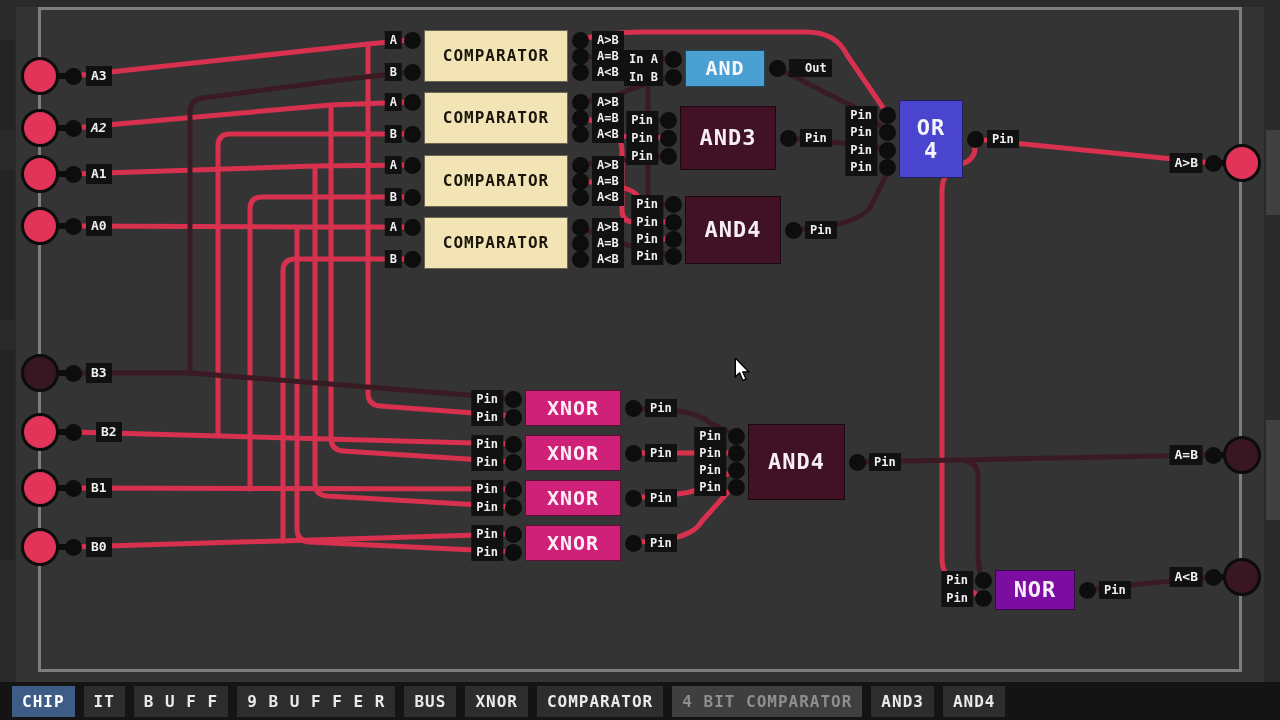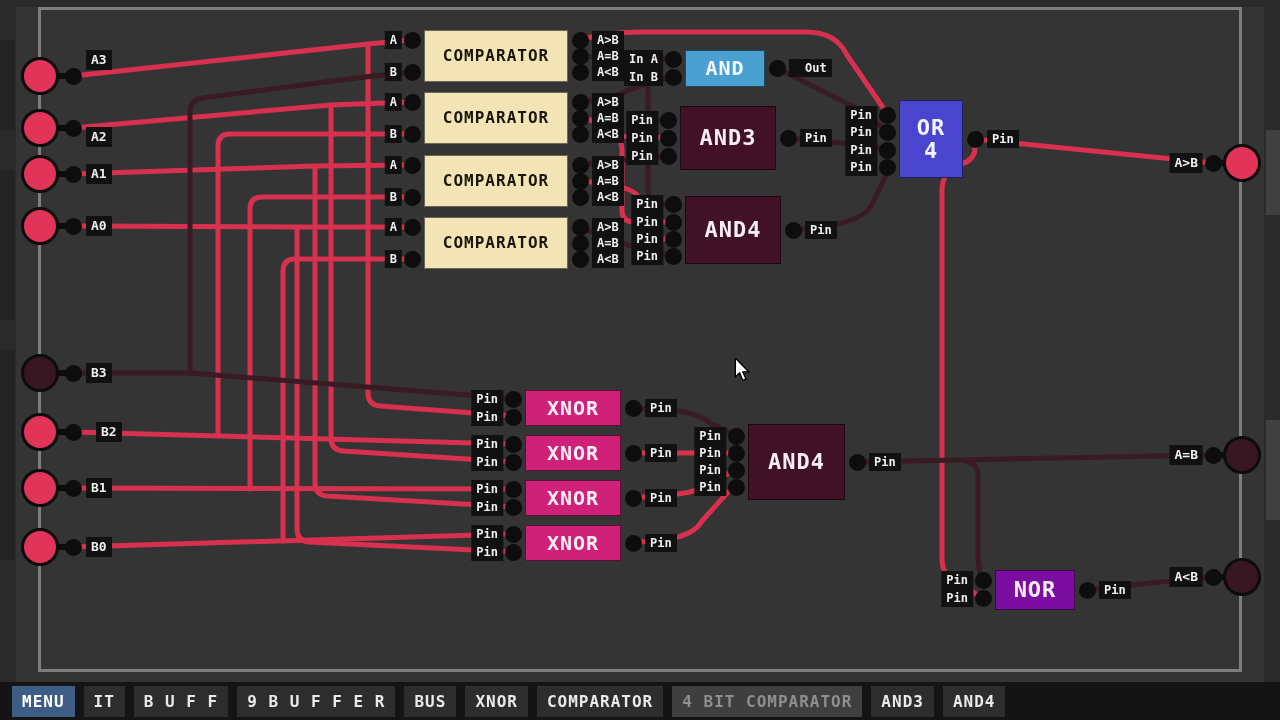--- a/index.html
+++ b/index.html
@@ -243,25 +243,25 @@
       <div class="tag right" style="left: 973px; top: 571px;">Pin</div>
       <div class="dot" style="left: 974.5px; top: 589.5px;"></div>
       <div class="tag right" style="left: 973px; top: 589px;">Pin</div>
       <div class="dot" style="left: 1078.5px; top: 581.5px;"></div>
       <div class="tag" style="left: 1099px; top: 581px;">Pin</div>
     </div>
   <div id="nodes">
       <div class="node-link" style="left: 50px; top: 73px; width: 24px;"></div>
       <div class="node-circle" style="left: 21px; top: 57px; background: rgb(226, 52, 88);"></div>
       <div class="dot" style="left: 64.5px; top: 67.5px;"></div>
-      <div class="tag node-tag" style="left: 86px; top: 50px;">A3</div>
+      <div class="tag node-tag" style="left: 86px; top: 66px;">A3</div>
       <div class="node-link" style="left: 50px; top: 125px; width: 24px;"></div>
       <div class="node-circle" style="left: 21px; top: 109px; background: rgb(226, 52, 88);"></div>
       <div class="dot" style="left: 64.5px; top: 119.5px;"></div>
-      <div class="tag node-tag" style="left: 86px; top: 127px;">A2</div>
+      <div class="tag node-tag" style="left: 86px; top: 118px; font-style: italic;">A2</div>
       <div class="node-link" style="left: 50px; top: 171px; width: 24px;"></div>
       <div class="node-circle" style="left: 21px; top: 155px; background: rgb(226, 52, 88);"></div>
       <div class="dot" style="left: 64.5px; top: 165.5px;"></div>
       <div class="tag node-tag" style="left: 86px; top: 164px;">A1</div>
       <div class="node-link" style="left: 50px; top: 223px; width: 24px;"></div>
       <div class="node-circle" style="left: 21px; top: 207px; background: rgb(226, 52, 88);"></div>
       <div class="dot" style="left: 64.5px; top: 217.5px;"></div>
       <div class="tag node-tag" style="left: 86px; top: 216px;">A0</div>
       <div class="node-link" style="left: 50px; top: 370px; width: 24px;"></div>
       <div class="node-circle" style="left: 21px; top: 354px; background: rgb(56, 23, 34);"></div>
@@ -287,21 +287,21 @@
       <div class="node-circle" style="left: 1223px; top: 436px; background: rgb(56, 23, 34);"></div>
       <div class="dot" style="left: 1204.5px; top: 446.5px;"></div>
       <div class="tag node-tag right" style="left: 1203px; top: 445px;">A=B</div>
       <div class="node-link" style="left: 1206px; top: 574px; width: 24px;"></div>
       <div class="node-circle" style="left: 1223px; top: 558px; background: rgb(56, 23, 34);"></div>
       <div class="dot" style="left: 1204.5px; top: 568.5px;"></div>
       <div class="tag node-tag right" style="left: 1203px; top: 567px;">A&lt;B</div>
     </div>
 
   <div id="toolbar">
-      <div class="tb-btn active">MENU</div>
+      <div class="tb-btn active">CHIP</div>
       <div class="tb-btn">IT</div>
       <div class="tb-btn">B U F F</div>
       <div class="tb-btn">9 B U F F E R</div>
       <div class="tb-btn">BUS</div>
       <div class="tb-btn">XNOR</div>
       <div class="tb-btn">COMPARATOR</div>
       <div class="tb-btn disabled">4 BIT COMPARATOR</div>
       <div class="tb-btn">AND3</div>
       <div class="tb-btn">AND4</div>
     </div>

